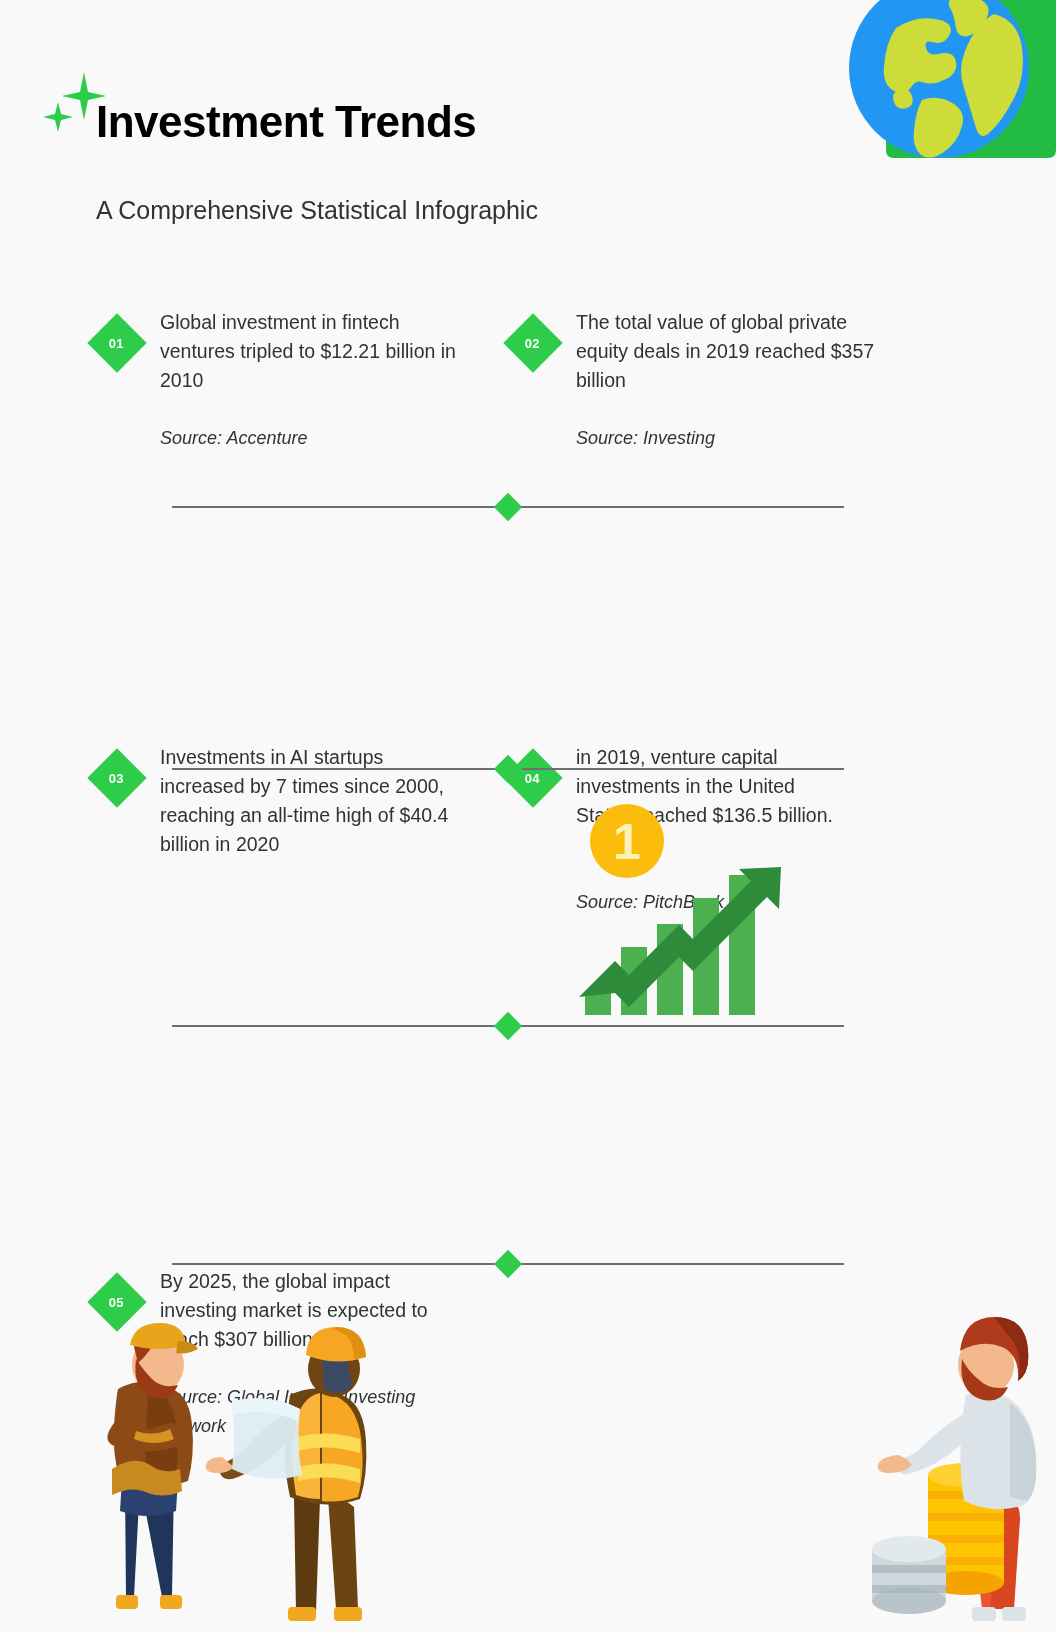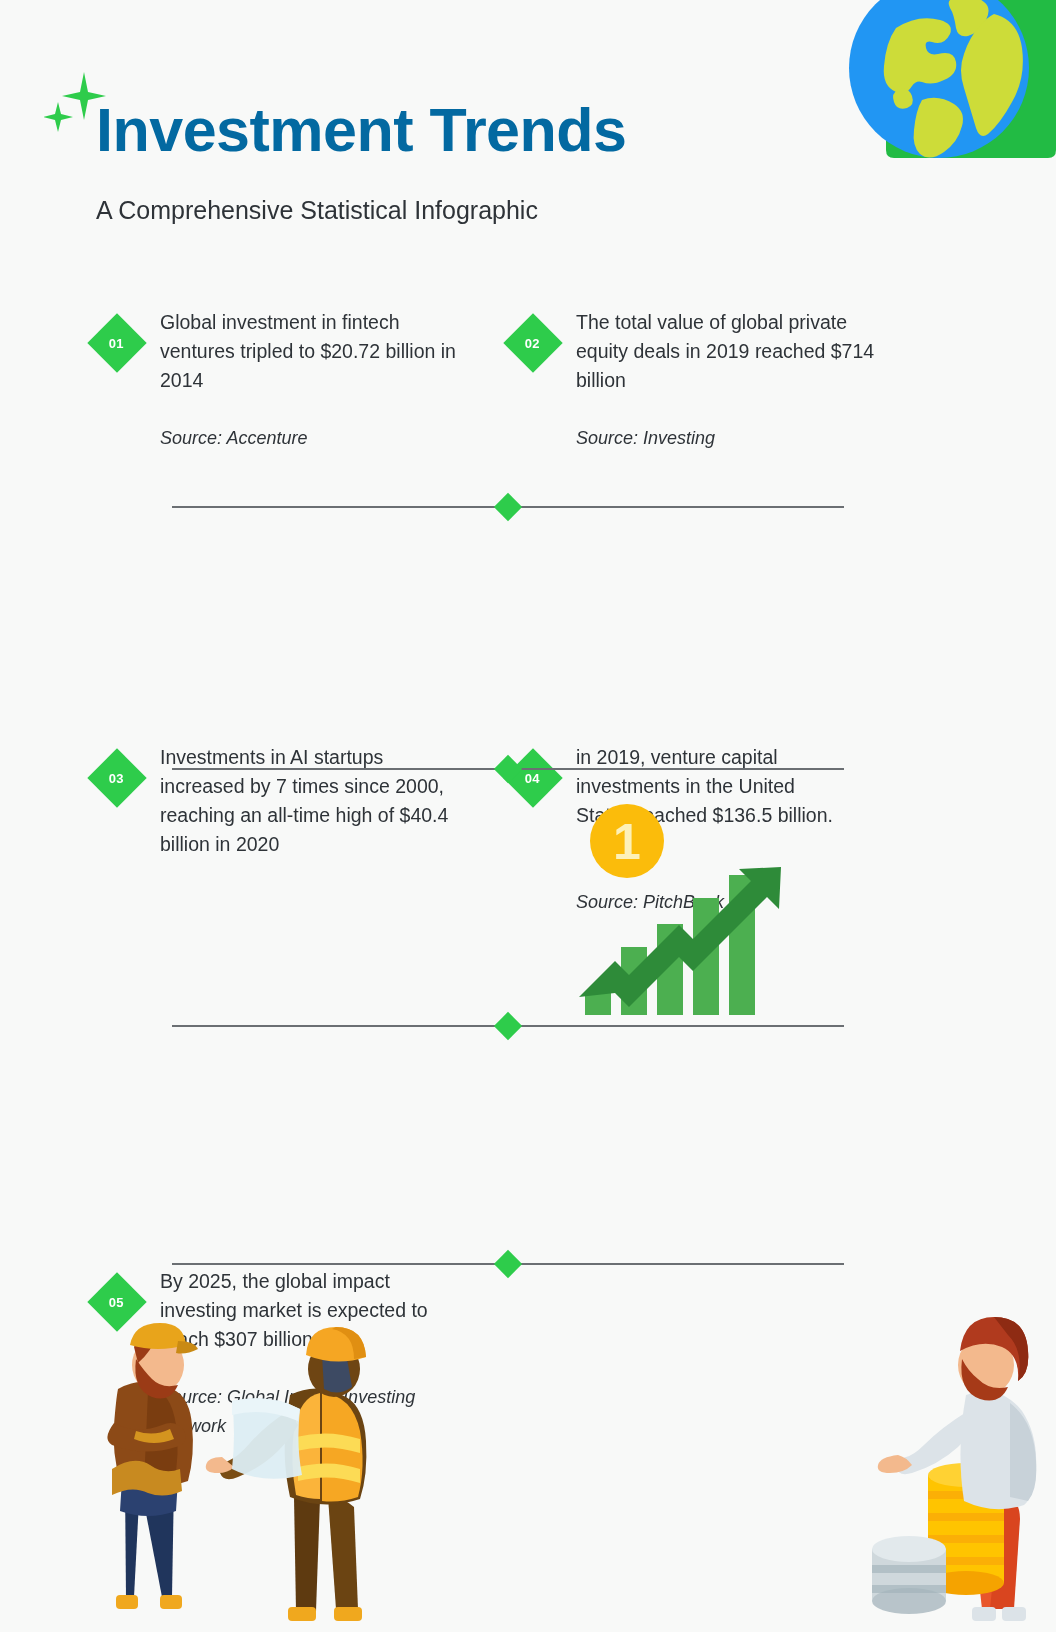--- a/index.html
+++ b/index.html
@@ -18,24 +18,24 @@
 
   .sparkles {
     position: absolute;
     left: 44px; top: 66px;
     width: 70px; height: 70px;
   }
 
   .page-title {
     position: absolute;
     left: 96px; top: 100px;
-    font-size: 61px;
+    font-size: 44px;
     font-weight: bold;
     letter-spacing: -0.5px;
-    color: #0369a1;
+    color: #000000;
     line-height: 1;
   }
 
   .page-subtitle {
     position: absolute;
     left: 96px; top: 196px;
     font-size: 25px;
     color: #2e3338;
     font-weight: 400;
     text-align: right;
@@ -163,33 +163,33 @@
 </div>
 
 <div class="content">
 
   <div class="row" style="height:205px;">
     <div class="stat" style="left:96px; top:8px; width:360px;">
       <div class="diamond">
         <span>01</span>
       </div>
       <div class="stat-body">
-        <div class="stat-text">Global investment in fintech ventures tripled to $20.72 billion in 2014</div>
+        <div class="stat-text">Global investment in fintech ventures tripled to $12.21 billion in 2010</div>
         <div class="stat-source">
           <span class="src-label">Source</span><span>: </span><span>Accenture</span>
         </div>
       </div>
     </div>
 
     <div class="stat" style="left:512px; top:8px; width:370px;">
       <div class="diamond">
         <span>02</span>
       </div>
       <div class="stat-body">
-        <div class="stat-text">The total value of global private equity deals in 2019 reached $714 billion</div>
+        <div class="stat-text">The total value of global private equity deals in 2019 reached $357 billion</div>
         <div class="stat-source">
           <span class="src-label">Source</span><span>: </span><span>Investing</span>
         </div>
       </div>
     </div>
   </div>
 
   <div class="divider" style="top:206px;"></div>
 
   <div class="row" style="height:262px;">

